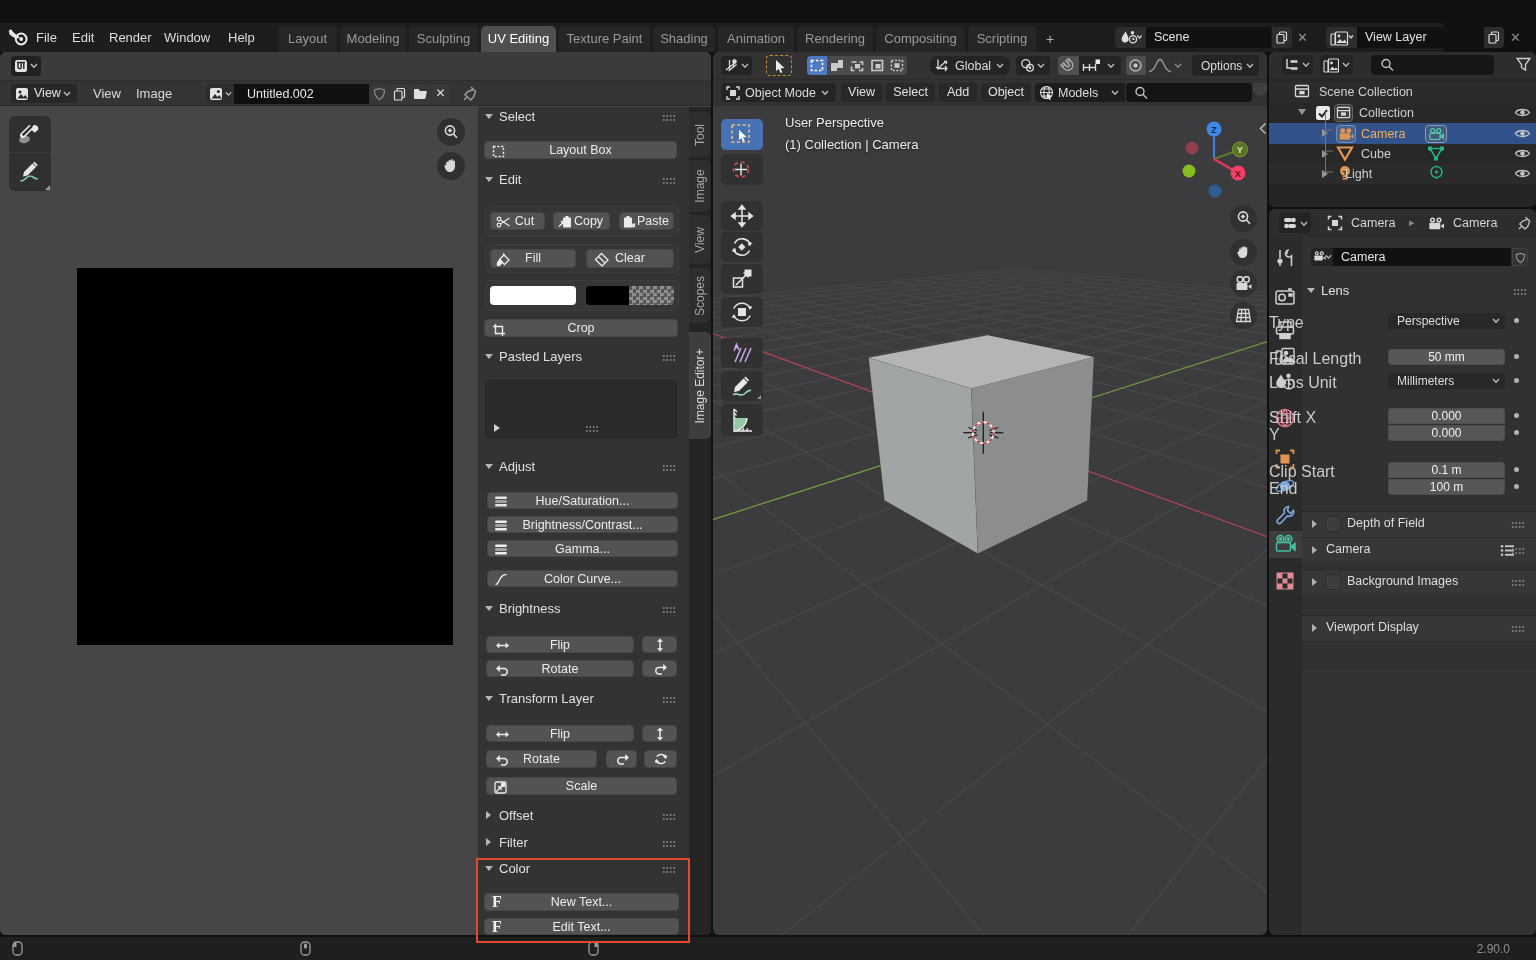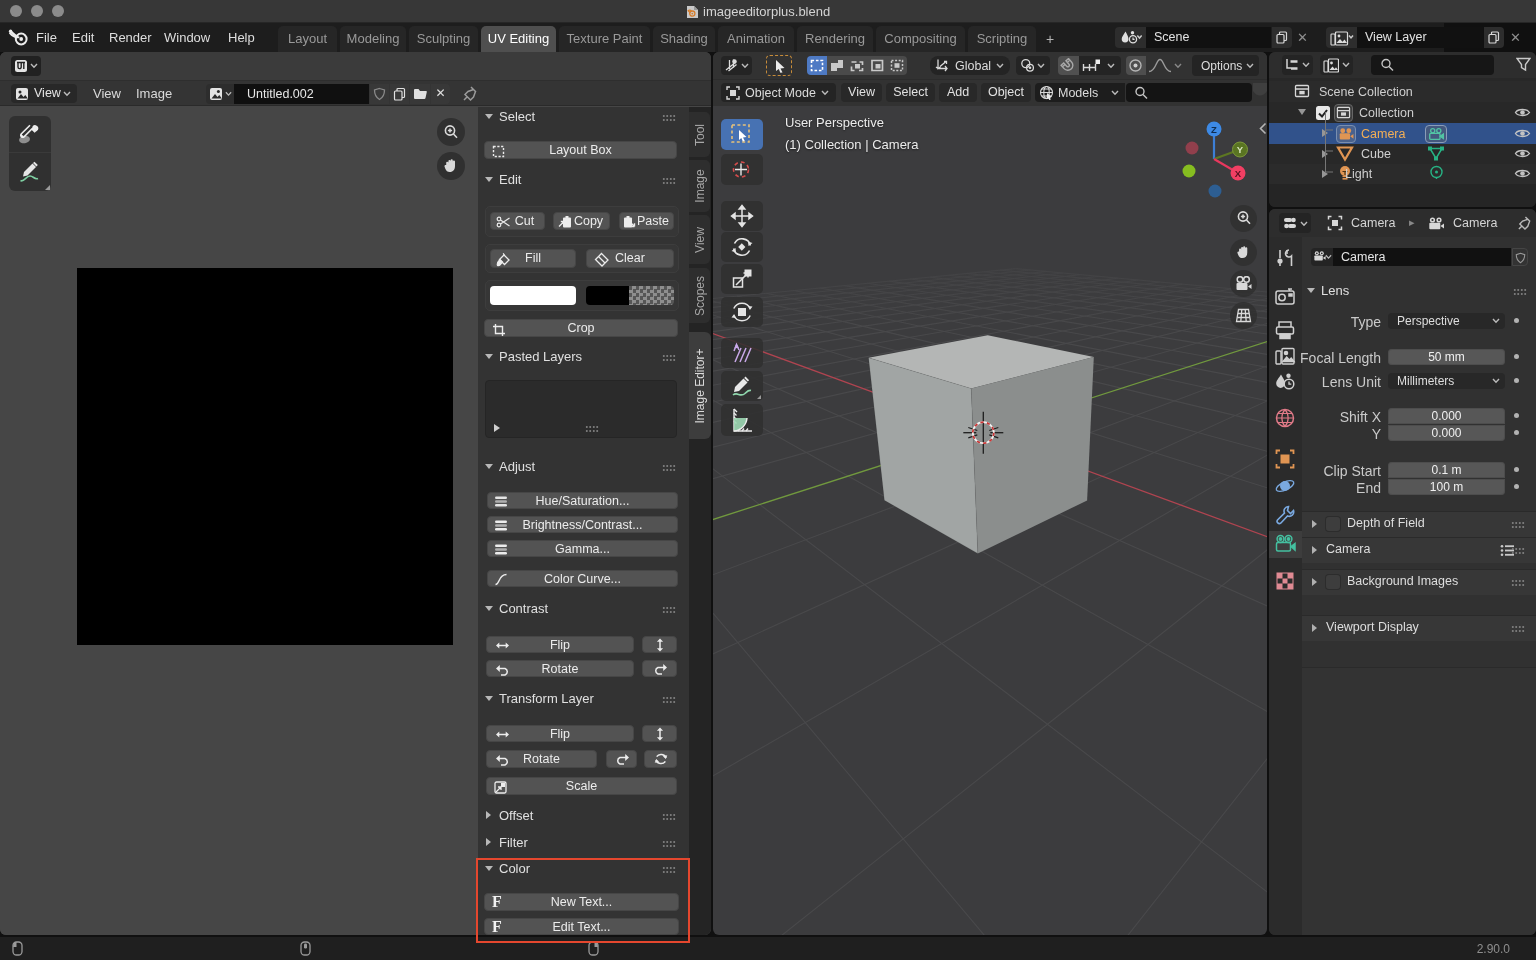--- a/index.html
+++ b/index.html
@@ -40,45 +40,32 @@
 .fserif{left:7px;top:-1px;font-family:"Liberation Serif",serif;font-size:16px;font-weight:bold;color:#f2f2f2}
 .selgrp{background:#4a4a4a}
 .vpill{top:31px;height:19px;background:#282828;border-radius:4px;color:#e0e0e0;font-size:12.5px;text-align:center;line-height:18px}
 .tbtn{position:absolute;left:8px;width:42px;height:31px;background:#2f2f2fd9;border-radius:5px}
 .vcirc{position:absolute;left:517px;width:27px;height:27px;border-radius:50%;background:#2d2d2dbf}
 .orow{left:0;width:267px;height:21px}
 .otext{color:#cfcfcf;font-size:12.5px}
 .oarr{width:0;height:0;border-top:4.5px solid transparent;border-bottom:4.5px solid transparent;border-left:6px solid #969696}
 .oarr.down{border:none;border-left:4.5px solid transparent;border-right:4.5px solid transparent;border-top:6px solid #969696}
 .eye{left:245px}
-.plabel{color:#cacaca;font-size:14px;text-align:right;left:0}
+.plabel{color:#cacaca;font-size:16px;left:0}
 .pdrop{left:119px;width:117px;height:16px;background:#282828;border-radius:4px;color:#dedede;font-size:12px}
 .pdrop span{position:absolute;left:9px;top:1px}
 .pnum{left:119px;width:117px;height:16px;background:#575757;border-radius:4px;color:#f0f0f0;font-size:12px;text-align:center;line-height:16px;box-shadow:0 0 0 1px #46464688 inset}
 .pdot{left:245px;width:5px;height:5px;border-radius:50%;background:#b2b2b2}
 .pphead{position:absolute;left:33px;width:234px;height:25px;background:#373737;border-top:1px solid #2a2a2a;color:#dedede;font-size:12.5px}
 .pphead .t{position:absolute;left:24px;top:4px}
 .pphead .ar{position:absolute;left:10px;top:8px;width:0;height:0;border-top:4px solid transparent;border-bottom:4px solid transparent;border-left:5px solid #b0b0b0}
 .pcheck{position:absolute;left:24px;top:4.5px;width:14px;height:14px;background:#3d3d3d;border-radius:3px;box-shadow:0 0 0 1px #2c2c2c}
 .plist{position:absolute;right:22px;top:6px;width:14px;height:12px}
 </style></head><body>
 <div id="stage">
-<div class="abs" id="titlebar">
-  <div class="abs tl" style="left:10px"></div>
-      <div class="abs tl" style="left:31px"></div>
-      <div class="abs tl" style="left:52px"></div>
-  <svg class="abs" style="left:686px;top:5px" width="13" height="14" viewBox="0 0 13 14">
-        <path d="M1 1 h7 l4 4 v8 h-11 Z" fill="#c9c9c9"></path>
-        <path d="M8 1 l4 4 h-4 Z" fill="#9a9a9a"></path>
-        <circle cx="6.3" cy="8.6" r="2.6" fill="none" stroke="#d77e2c" stroke-width="1.3"></circle>
-        <circle cx="6.3" cy="8.6" r="0.9" fill="#d77e2c"></circle>
-        <path d="M1.8 5.6 L4.5 7.8 M1.6 5.9 C2.8 5.1 4.2 4.9 5.6 5.7" stroke="#d77e2c" stroke-width="1.1" fill="none"></path>
-      </svg>
-  <div class="abs" id="wtitle">imageeditorplus.blend</div>
-</div>
 <div class="abs" id="topbar">
   <svg class="abs" style="left:8px;top:5px" width="22" height="19" viewBox="0 0 22 19">
         <g stroke="#ececec" fill="none" stroke-linecap="round">
           <circle cx="13.2" cy="11" r="5.4" stroke-width="2"></circle>
           <circle cx="13.2" cy="11" r="1.9" fill="#ececec" stroke="none"></circle>
           <path d="M2.6 3.4 L8.8 8.6" stroke-width="2.2"></path>
           <circle cx="2.6" cy="3.2" r="1.7" fill="#ececec" stroke="none"></circle>
           <path d="M2 5.2 C4.5 8.2 7.5 9.6 10.5 9.2" stroke-width="2"></path>
         </g>
       </svg>
@@ -322,21 +309,21 @@
   <div class="sbtn adj" style="top:488px"><span>Gamma...</span><svg class="abs bars" width="14" height="12" viewBox="0 0 14 12">
           <g fill="#ececec">
             <rect x="1" y="1.5" width="12" height="2.6" rx="1.3"></rect>
             <rect x="1" y="5.2" width="12" height="2.6" rx="1.3" opacity=".6"></rect>
             <rect x="1" y="8.9" width="12" height="2.6" rx="1.3"></rect>
           </g>
         </svg></div>
   <div class="sbtn adj" style="top:518px"><span>Color Curve...</span><svg class="abs bars" width="14" height="13" viewBox="0 0 14 13">
           <path d="M1.5 11.5 C6 11.5 4 1.5 12.5 1.5" fill="none" stroke="#ececec" stroke-width="1.4"></path>
         </svg></div>
-  <div class="ph" style="left:499px;top:549px">Contrast</div>
+  <div class="ph" style="left:499px;top:549px">Brightness</div>
       <div class="pdots" style="left:662px;top:554px"></div>
   <div class="sbtn" style="left:486px;top:584px;width:148px;height:17px"><span>Flip</span><svg class="lic2" style="left:8px;top:3px" width="15" height="11" viewBox="0 0 15 11">
           <path d="M3 5.5 h9" stroke="#ececec" stroke-width="1.5" fill="none"></path>
           <path d="M4.3 2.4 L1 5.5 l3.3 3.1Z M10.7 2.4 L14 5.5 l-3.3 3.1Z" fill="#ececec"></path>
         </svg></div>
   <div class="sbtn" style="left:642px;top:584px;width:35px;height:17px">
         <svg style="position:absolute;left:50%;top:50%;transform:translate(-50%,-50%)" width="11" height="15" viewBox="0 0 11 15">
           <path d="M5.5 3 v9" stroke="#ececec" stroke-width="1.5" fill="none"></path>
           <path d="M2.4 4.3 L5.5 1 l3.1 3.3Z M2.4 10.7 L5.5 14 l3.1-3.3Z" fill="#ececec"></path>
         </svg>

